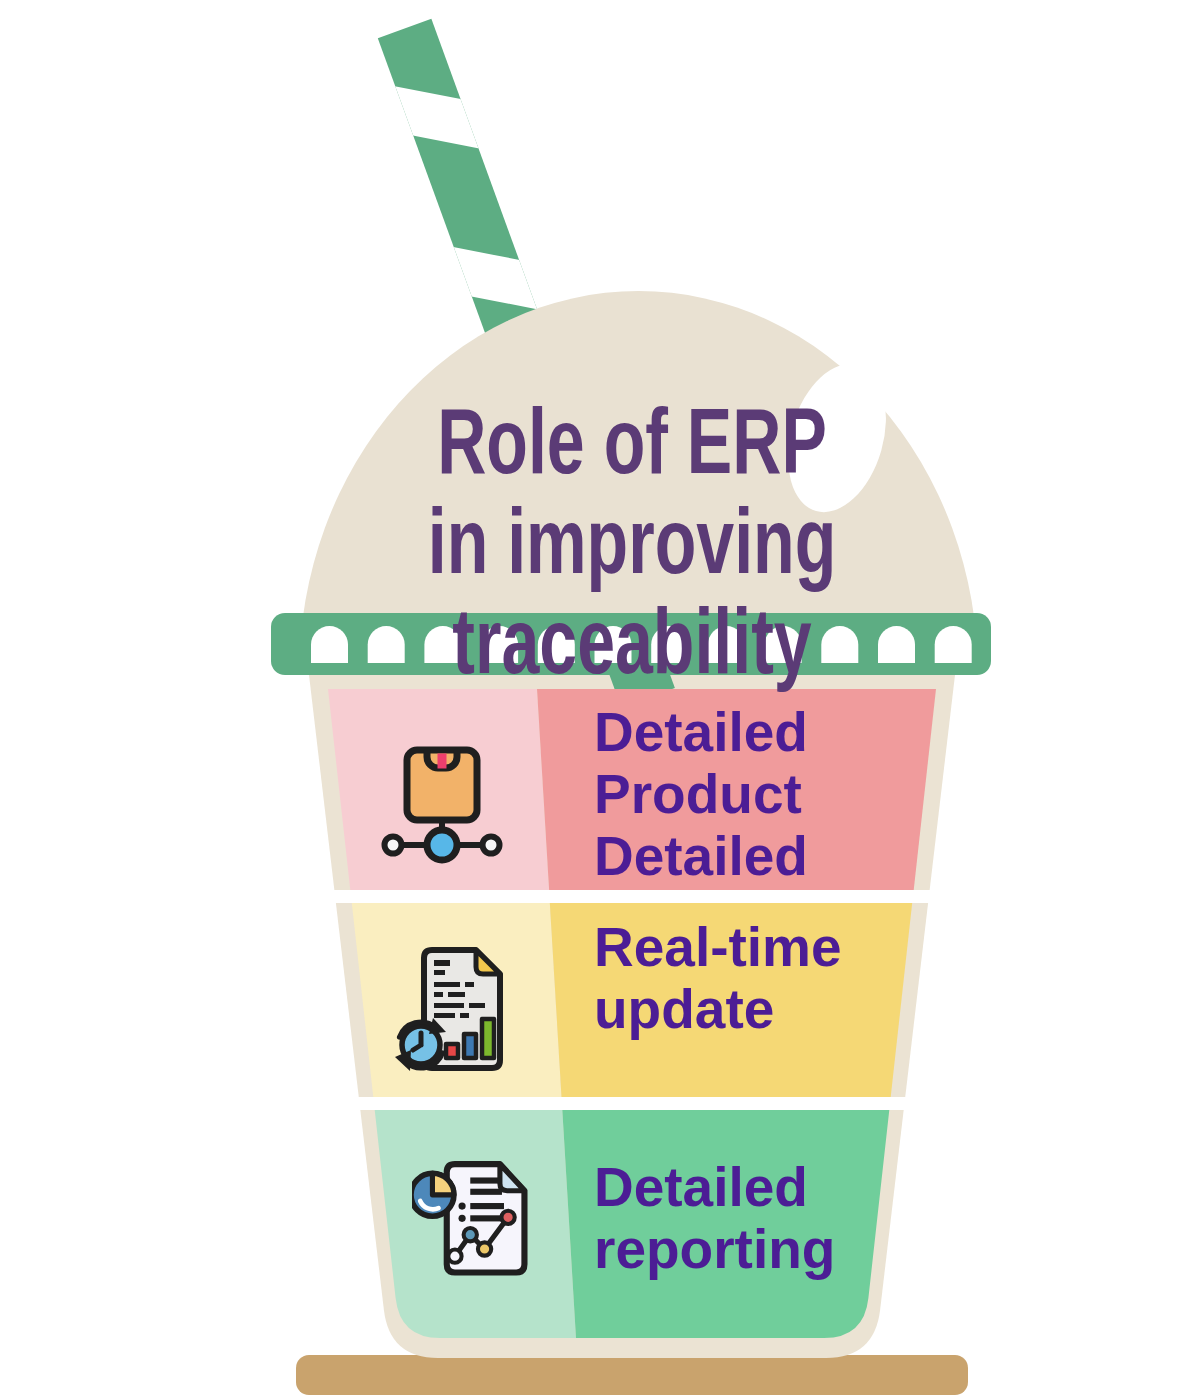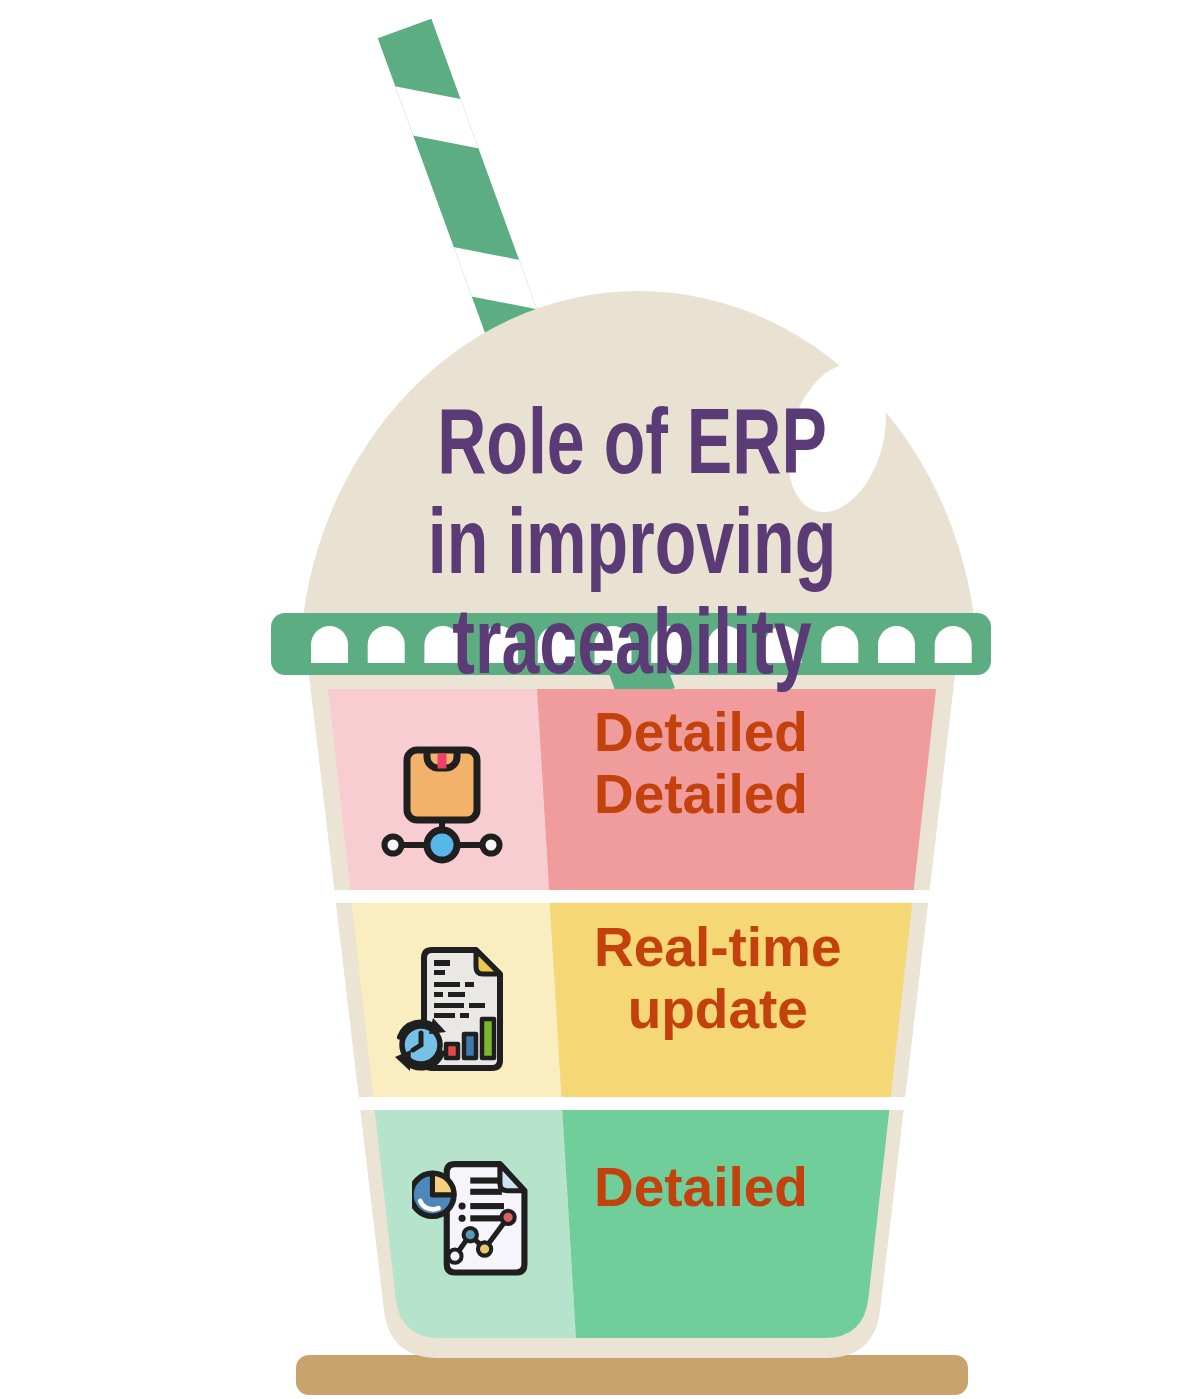--- a/index.html
+++ b/index.html
@@ -8,24 +8,24 @@
     overflow:hidden; font-family:"Liberation Sans", sans-serif;margin-left:32px;
   }
   .bg-svg { position:absolute; left:0; top:0; width:1200px; height:1399px; }
   .title {
     position:absolute; left:250px; top:391px; width:700px;
     text-align:center; font-weight:bold; font-size:92px; line-height:100px;
     color:#5b3b76; transform:scaleX(0.74); white-space:nowrap;
   }
   .label {
     position:absolute; left:562px; font-weight:bold; font-size:55px;
-    line-height:62px; color:#c2410c; white-space:nowrap;
+    line-height:62px; color:#4c1d95; white-space:nowrap;
   }
   .label-1 { top:701px; }
-  .label-2 { top:916px;text-align:center; }
+  .label-2 { top:916px; }
   .label-3 { top:1156px; }
   .icon { position:absolute; }
   .icon svg { display:block; width:100%; height:100%; }
   .icon-1 { left:345px; top:737px; width:130px; height:130px; }
   .icon-2 { left:356px; top:940px; width:130px; height:140px; }
   .icon-3 { left:380px; top:1156px; width:138px; height:138px; }
 </style>
 </head>
 <body>
 
@@ -84,28 +84,30 @@
   </svg>
 
   <div class="title">
     <div>Role of ERP</div>
     <div>in improving</div>
     <div>traceability</div>
   </div>
 
   <div class="label label-1">
     <div>Detailed</div>
+    <div>Product</div>
     <div>Detailed</div>
   </div>
   <div class="label label-2">
     <div>Real-time</div>
     <div>update</div>
   </div>
   <div class="label label-3">
     <div>Detailed</div>
+    <div>reporting</div>
   </div>
 
   <div class="icon icon-1">
     <svg viewBox="0 0 130 130">
       <g stroke="#1f1f1f" stroke-linejoin="round" stroke-linecap="round">
         <rect x="30" y="13" width="70" height="70" rx="10" stroke-width="7" fill="#f2b269"></rect>
         <path d="M50,15 v5 a11,11 0 0 0 11,11 h8 a11,11 0 0 0 11,-11 v-5" fill="none" stroke-width="7"></path>
         <rect x="60.5" y="16.5" width="9" height="15" stroke-width="0" fill="#ee3f6d"></rect>
         <line x1="10" y1="108" x2="120" y2="108" stroke-width="6"></line>
         <line x1="65" y1="83" x2="65" y2="95" stroke-width="6"></line>

